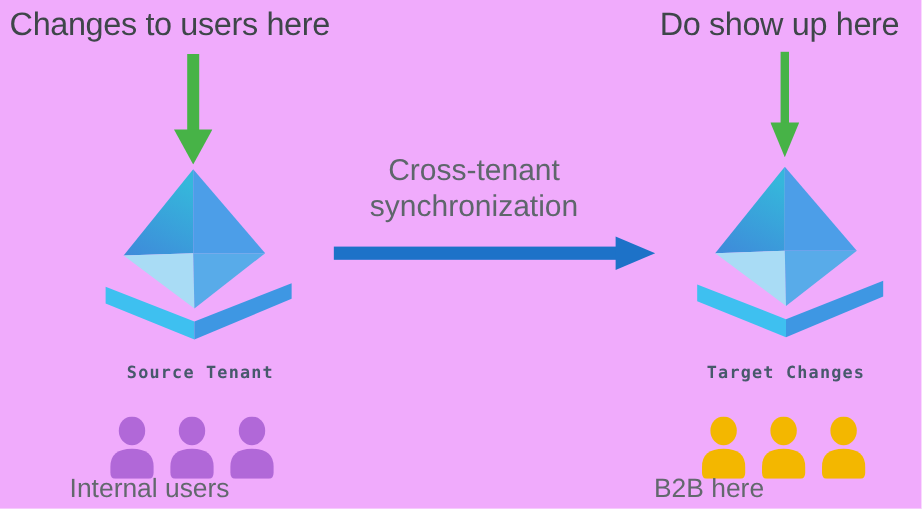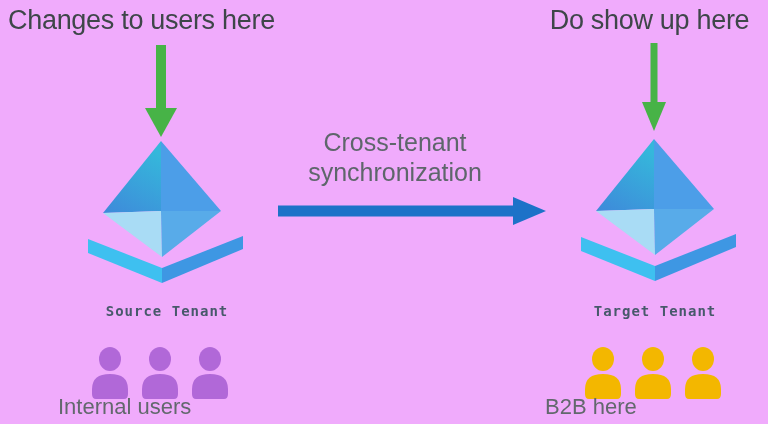--- a/index.html
+++ b/index.html
@@ -89,21 +89,21 @@
     <div>synchronization</div>
   </div>
 
   <svg class="abs" style="left:278px; top:195px;" width="268" height="32" viewBox="0 0 268 32">
     <rect x="0" y="10.5" width="240" height="11" fill="#1D72C8"></rect>
     <polygon points="235,2 268,16 235,30" fill="#1D72C8"></polygon>
   </svg>
 
   <div class="abs tenant-label" id="source-tenant-label">Source Tenant</div>
 
-  <div class="abs tenant-label" id="target-tenant-label">Target Tenant</div>
+  <div class="abs tenant-label" id="target-tenant-label">Target Changes</div>
 
   <svg class="abs" style="left:85px; top:347px;" width="150" height="52" viewBox="0 0 150 52" fill="#B168D8">
     <g transform="translate(3,0)">
       <ellipse cx="22" cy="12" rx="11" ry="12"></ellipse>
       <path d="M8,52 H36 Q40,52 40,47 V42 Q40,27 22,27 Q4,27 4,42 V47 Q4,52 8,52 Z"></path>
     </g>
     <g transform="translate(53,0)">
       <ellipse cx="22" cy="12" rx="11" ry="12"></ellipse>
       <path d="M8,52 H36 Q40,52 40,47 V42 Q40,27 22,27 Q4,27 4,42 V47 Q4,52 8,52 Z"></path>
     </g>

